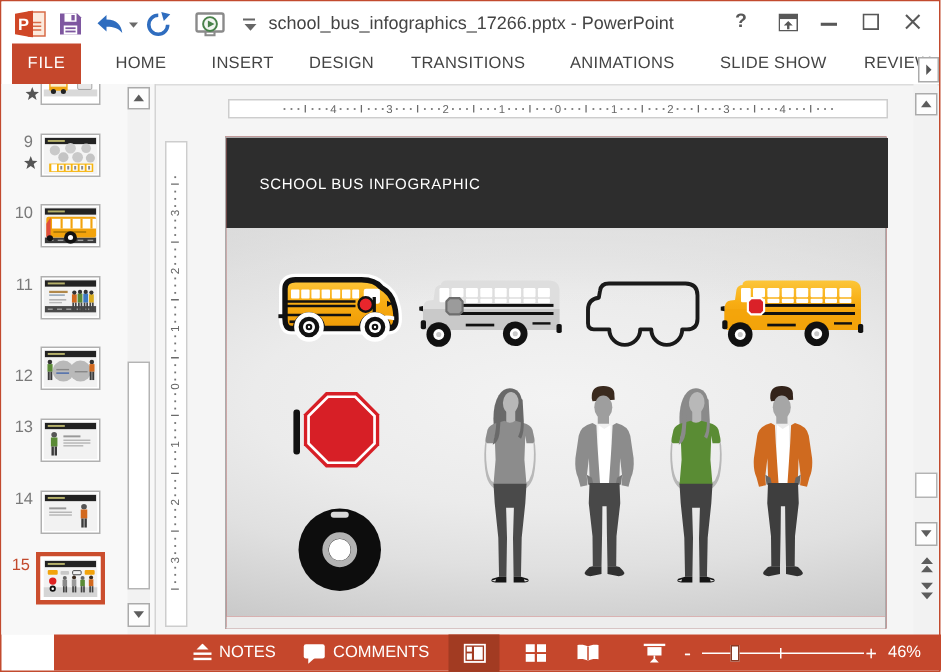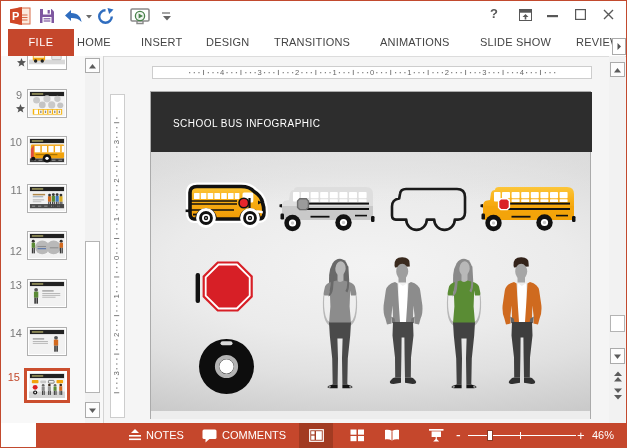--- a/index.html
+++ b/index.html
@@ -4,21 +4,21 @@
 html,body{margin:0;padding:0;}
 body{width:627px;height:448px;overflow:hidden;font-family:"Liberation Sans",sans-serif;}
 #win{position:absolute;left:0;top:0;width:627px;height:448px;background:#fff;box-shadow:inset 0 0 0 1px #c24a2e;}
 .abs{position:absolute;}
 
 #titlebar{position:absolute;left:1px;top:1px;width:625px;height:27px;background:#fff;}
 #titletext{position:absolute;left:178px;top:7px;font-size:12px;color:#444;white-space:nowrap;}
 .winbtn{position:absolute;top:0;height:28px;color:#585858;text-align:center;}
 
 #tabbar{position:absolute;left:1px;top:28px;width:625px;height:28px;background:#fff;}
-#filetab{position:absolute;left:7px;top:1px;width:66px;height:27px;background:#c5472c;color:#fff;font-size:11px;text-align:center;line-height:27px;letter-spacing:0.5px;}
+#filetab{position:absolute;left:7px;top:1px;width:46px;height:27px;background:#c5472c;color:#fff;font-size:11px;text-align:center;line-height:27px;letter-spacing:0.5px;}
 .tab{position:absolute;top:1px;height:27px;line-height:27px;font-size:11px;color:#444;letter-spacing:0.2px;}
 
 #content{position:absolute;left:1px;top:56px;width:625px;height:367px;background:#f5f5f5;}
 #leftpanel{position:absolute;left:0;top:0;width:103px;height:367px;background:#f8f8f8;border-right:1px solid #d4d4d4;box-sizing:border-box;overflow:hidden;}
 .thumb{position:absolute;left:26px;width:40px;height:29px;background:#fff;border:1px solid #b0b0b0;box-sizing:border-box;padding:1px;}
 .thumbnum{position:absolute;width:20px;text-align:right;font-size:11px;color:#7a7a7a;}
 .sbtrack{position:absolute;background:#f2f2f2;}
 .sbbtn{position:absolute;background:#fdfdfd;border:1px solid #ababab;box-sizing:border-box;text-align:center;}
 .sbthumb{position:absolute;background:#fff;border:1px solid #b4b4b4;box-sizing:border-box;}
 
@@ -81,20 +81,21 @@
 <svg class="abs" style="left:546px;top:14px;" width="11" height="3" viewBox="0 0 11 3">
         <rect width="11" height="2.2" fill="#585858"></rect>
       </svg>
 <svg class="abs" style="left:574px;top:8px;" width="11" height="11" viewBox="0 0 11 11">
         <rect x="0.6" y="0.6" width="9.8" height="9.8" fill="none" stroke="#585858" stroke-width="1.2"></rect>
       </svg>
 <svg class="abs" style="left:602px;top:8px;" width="11" height="11" viewBox="0 0 11 11">
         <path d="M1 1 L10 10 M10 1 L1 10" stroke="#585858" stroke-width="1.4"></path>
       </svg>
 
+    <div id="titletext">school_bus_infographics_17266.pptx - PowerPoint</div>
   </div>
   <div id="tabbar">
     <div id="filetab">FILE</div>
     <div class="tab" style="left:76px;">HOME</div>
     <div class="tab" style="left:140px;text-align:center;">INSERT</div>
     <div class="tab" style="left:273px;">TRANSITIONS</div>
     <div class="tab" style="left:205px;">DESIGN</div>
     <div class="tab" style="left:379px;">ANIMATIONS</div>
     <div class="tab" style="left:479px;">SLIDE SHOW</div>
     <div class="tab" style="left:575px;">REVIEW</div>

